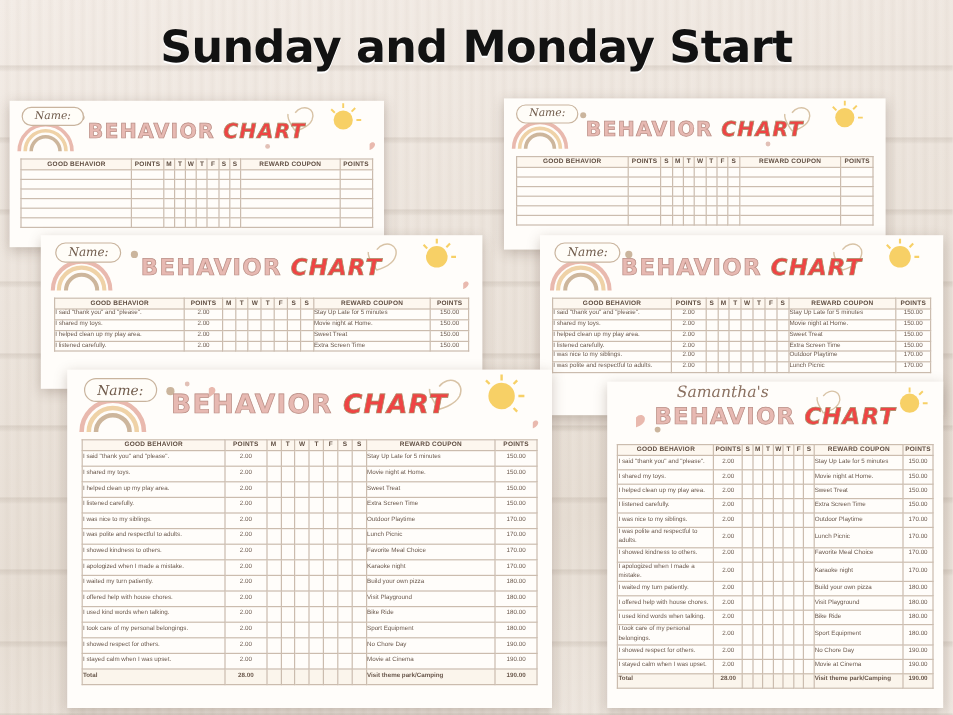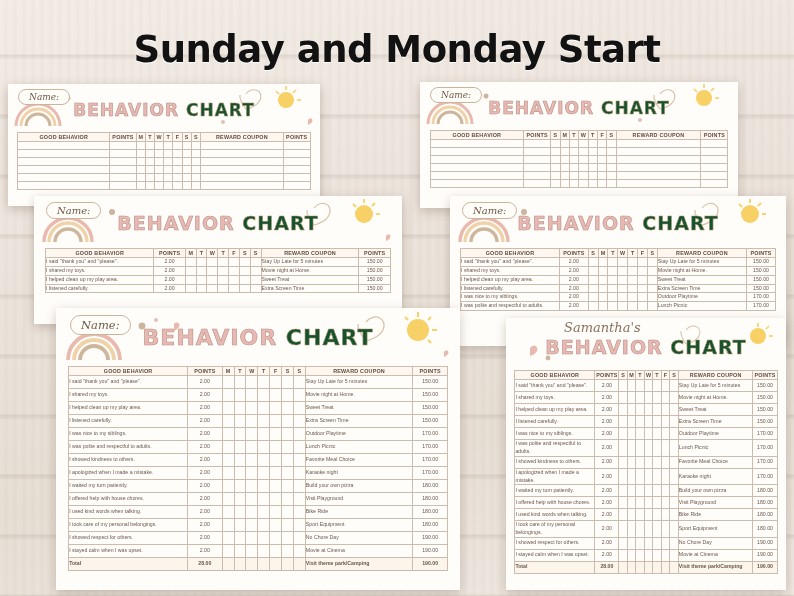--- a/index.html
+++ b/index.html
@@ -19,21 +19,21 @@
         rgba(150,135,120,0.10) 58px,
         rgba(255,255,255,0.0) 60px),
       repeating-linear-gradient(90deg,
         rgba(255,255,255,0.05) 0px,
         rgba(255,255,255,0.0) 3px,
         rgba(170,155,140,0.06) 6px,
         rgba(255,255,255,0.0) 9px),
       linear-gradient(170deg,#f3ece6 0%,#ece4dc 35%,#e6ddd3 70%,#efe8e1 100%);
   }
   .title{
-    position:absolute;top:28px;left:0;width:794px;text-align:center;
+    position:absolute;top:18px;left:0;width:794px;text-align:center;
     font-family:"DejaVu Sans", sans-serif;
     font-weight:bold;font-size:37px;letter-spacing:-0.5px;color:#121212;
     text-shadow:0 1px 0 #fff;
   }
 
   
   .sheet{
     position:absolute;background:#fffdfa;
     box-shadow:0 3px 10px rgba(90,70,55,0.28);
     overflow:hidden;
@@ -47,21 +47,21 @@
     font-family:"DejaVu Serif", serif;font-style:italic;
     color:#6f5a4a;
   }
   .bctitle{
     position:absolute;width:100%;text-align:center;
     font-family:"DejaVu Sans", sans-serif;font-weight:bold;
     letter-spacing:1px;
     color:#e7b9b2;
     -webkit-text-stroke:0.6px #b98d84;
   }
-  .bctitle .w2{color:#14532d;-webkit-text-stroke:0.6px #a8906a;}
+  .bctitle .w2{color:#ef4444;font-style:italic;-webkit-text-stroke:0.6px #a8906a;}
   .scriptname{
     position:absolute;font-family:"DejaVu Serif", serif;font-style:italic;
     color:#8a7060;
   }
 
   table.chart{border-collapse:collapse;width:94%;margin:0 auto;table-layout:fixed;}
   table.chart th, table.chart td{
     border:0.8px solid #cbbcae;padding:0;color:#6a584c;
     font-size:5.2px;line-height:1.5;
   }

